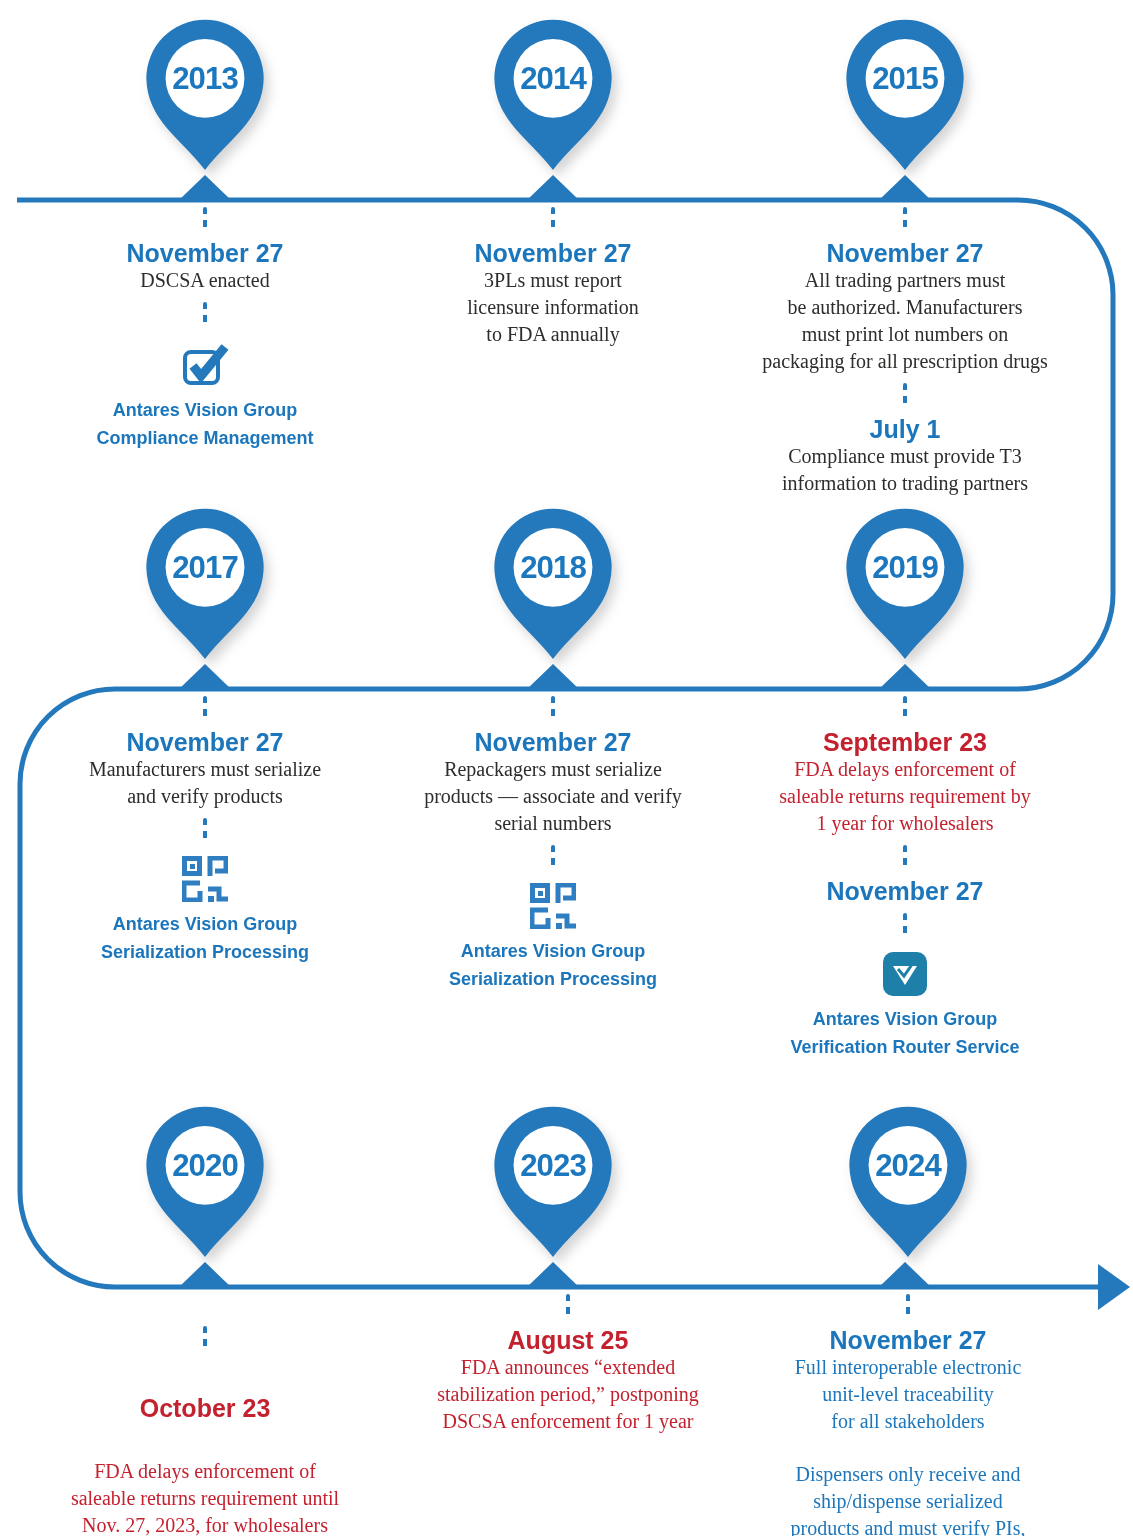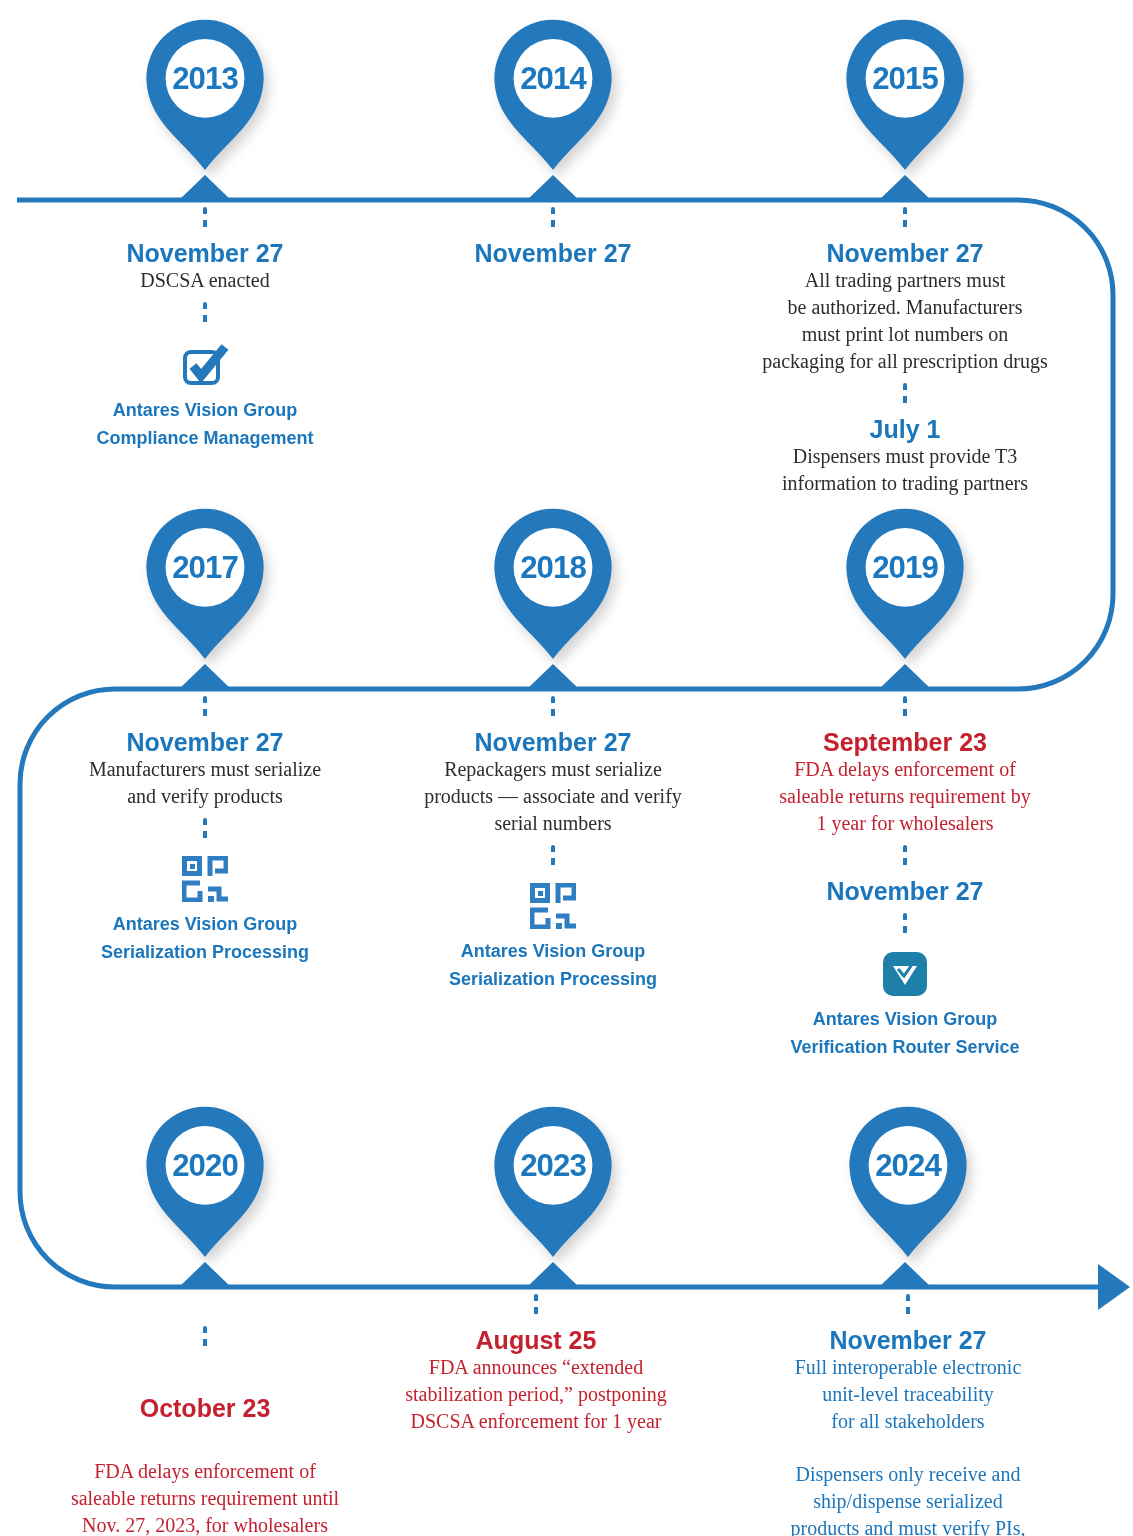--- a/index.html
+++ b/index.html
@@ -130,32 +130,35 @@
         <path d="M 13 26 L 21 36 L 45 7" fill="none" stroke="#2478BC" stroke-width="9"></path>
       </svg>
     </div>
     <div class="product">Antares Vision Group
 Compliance Management</div>
   </div>
 
   <div class="col" style="left:363px;top:204px;">
     <div class="dash"></div>
     <div class="date blue">November 27</div>
+    <div class="body dark">3PLs must report
+licensure information
+to FDA annually</div>
   </div>
 
   <div class="col" style="left:715px;top:204px;">
     <div class="dash"></div>
     <div class="date blue">November 27</div>
     <div class="body dark">All trading partners must
 be authorized. Manufacturers
 must print lot numbers on
 packaging for all prescription drugs</div>
     <div class="dash mid"></div>
     <div class="date blue">July 1</div>
-    <div class="body dark">Dispensers must provide T3
+    <div class="body dark">Compliance must provide T3
 information to trading partners</div>
   </div>
 
   <div class="col" style="left:15px;top:693px;">
     <div class="dash"></div>
     <div class="date blue">November 27</div>
     <div class="body dark">Manufacturers must serialize
 and verify products</div>
     <div class="dash mid"></div>
     <div class="icon-wrap">
@@ -221,21 +224,21 @@
 
   <div class="col" style="left:15px;top:1323px;gap:36px;">
     <div class="dash"></div>
     <div class="date red">October 23</div>
     <div class="body red">FDA delays enforcement of
 saleable returns requirement until
 Nov. 27, 2023, for wholesalers
 and dispensers</div>
   </div>
 
-  <div class="col" style="left:346px;top:1291px;">
+  <div class="col" style="left:378px;top:1291px;">
     <div class="dash"></div>
     <div class="date red">August 25</div>
     <div class="body red">FDA announces “extended
 stabilization period,” postponing
 DSCSA enforcement for 1 year</div>
   </div>
 
   <div class="col" style="left:718px;top:1291px;">
     <div class="dash"></div>
     <div class="date blue">November 27</div>

